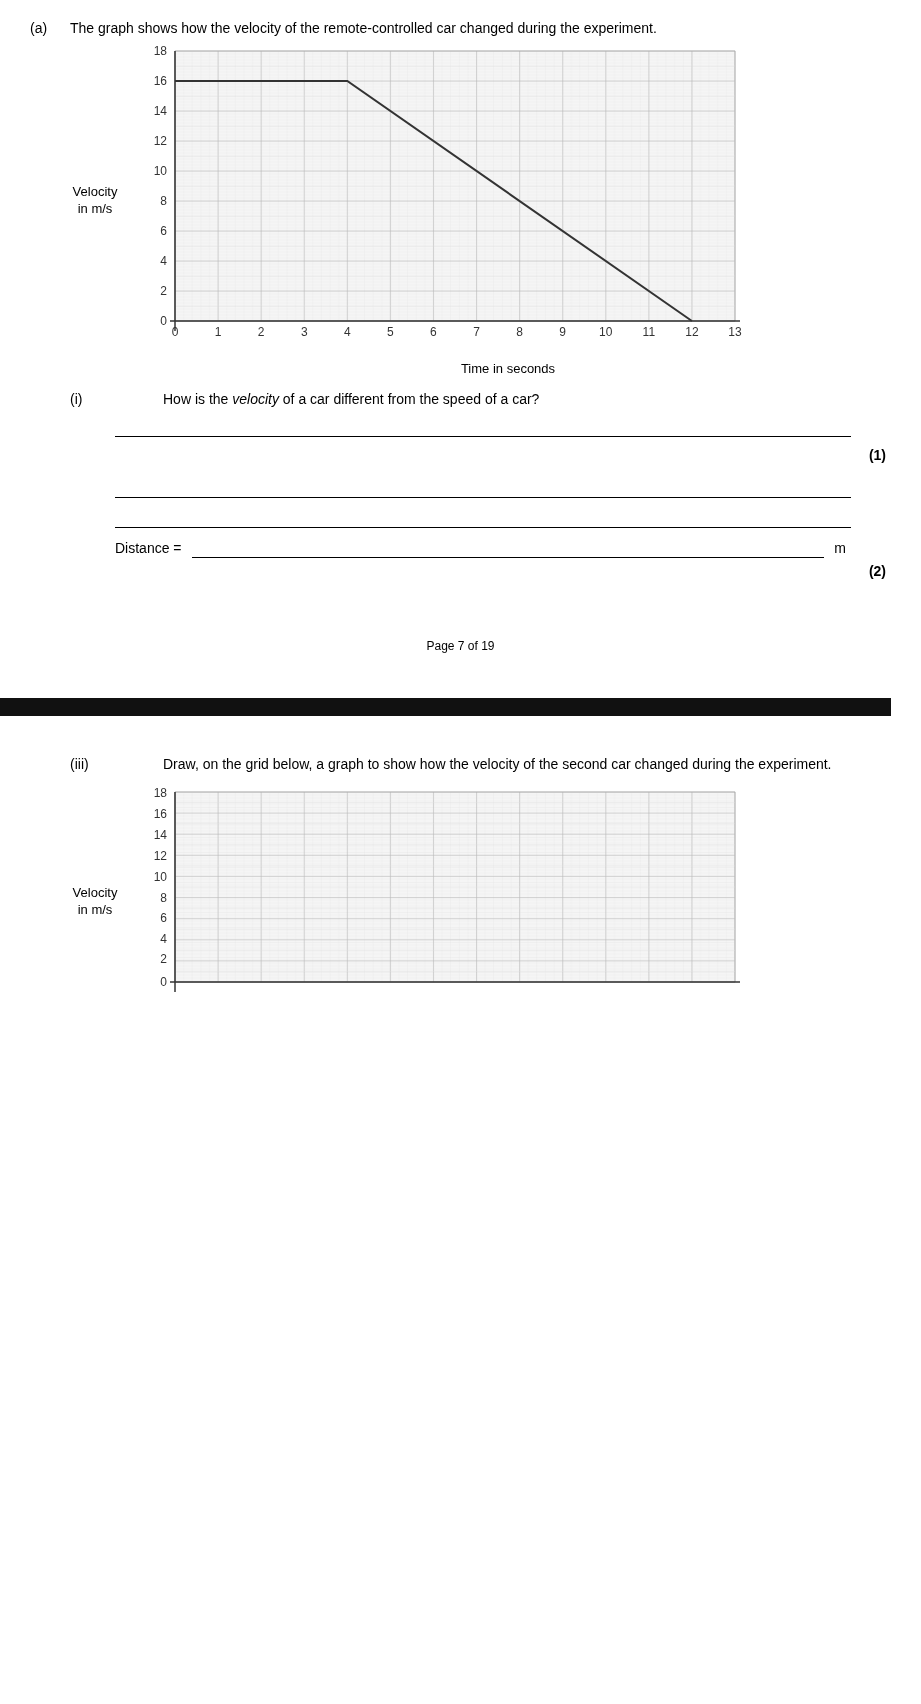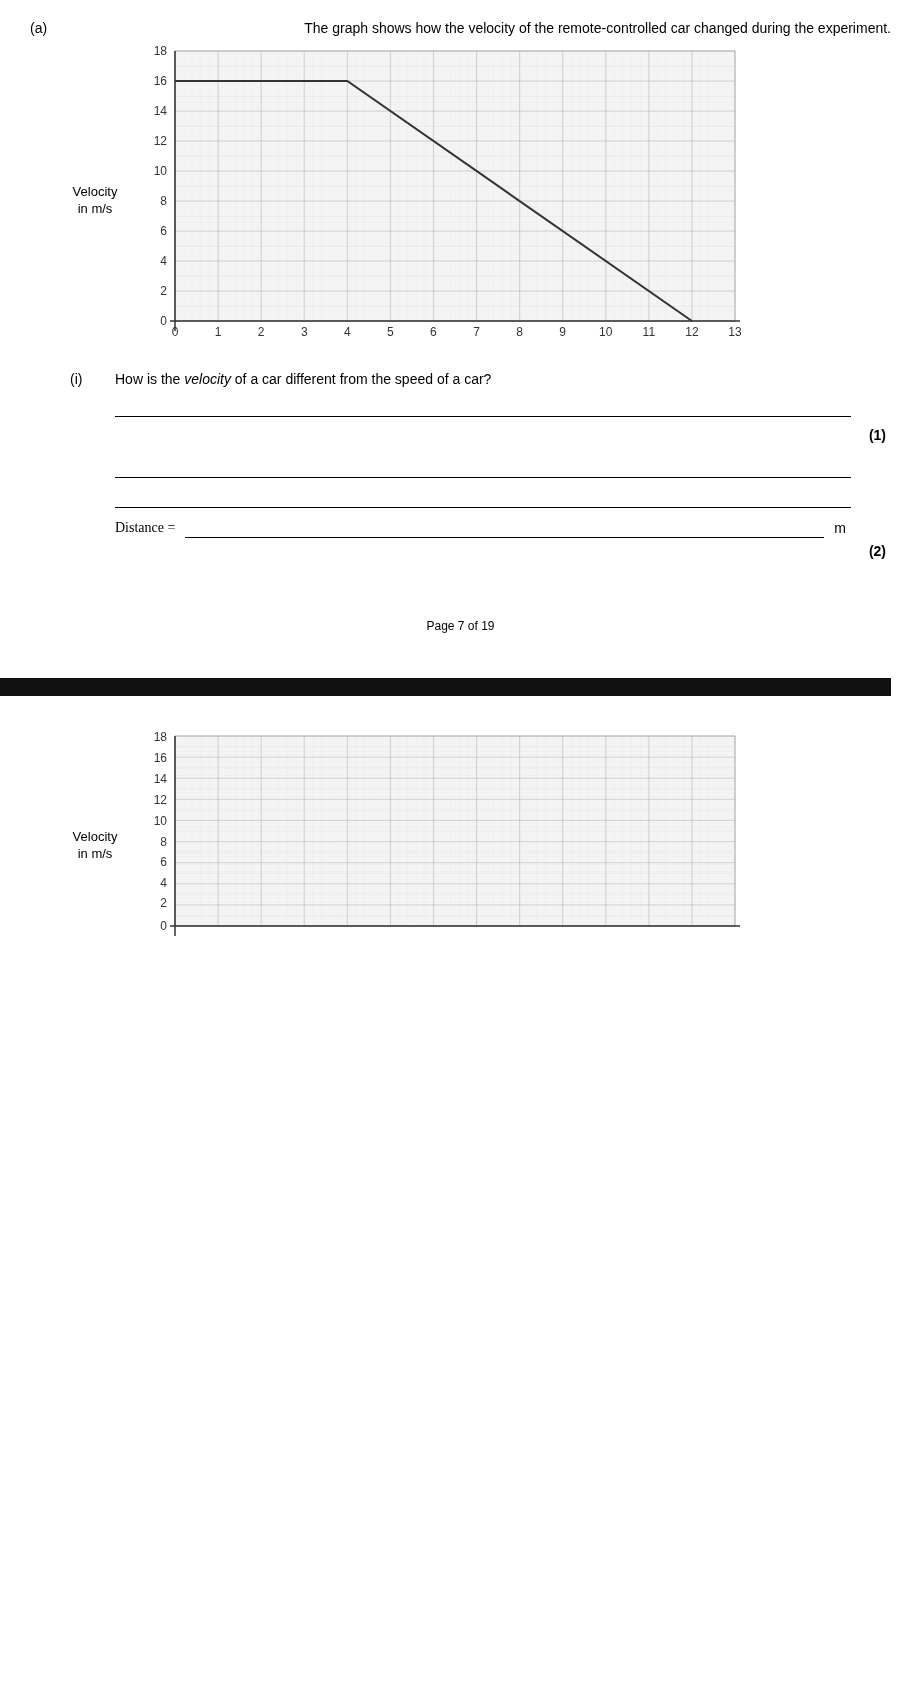--- a/index.html
+++ b/index.html
@@ -23,21 +23,20 @@
       margin-bottom: 10px;
     }
 
     .part-label {
       font-weight: normal;
       min-width: 40px;
     }
 
     .question-text {
       flex: 1;
-      text-align: right;
     }
 
     .graph-container {
       display: flex;
       align-items: center;
       margin: 10px 0 5px 40px;
     }
 
     .y-label {
       display: flex;
@@ -72,20 +71,21 @@
       margin-bottom: 5px;
     }
 
     .sub-label {
       min-width: 45px;
       font-weight: normal;
     }
 
     .sub-text {
       flex: 1;
+      margin-left: 48px;
     }
 
     .answer-line {
       border-bottom: 1px solid #000;
       margin: 10px 0;
       height: 20px;
       margin-left: 45px;
       margin-right: 40px;
     }
 
@@ -97,21 +97,20 @@
     }
 
     .distance-row {
       display: flex;
       align-items: center;
       margin: 10px 45px 5px 45px;
     }
 
     .distance-label {
       font-size: 14px;
-      font-family: Liberation Serif, serif;
     }
 
     .distance-line {
       flex: 1;
       border-bottom: 1px solid #000;
       margin: 0 10px;
       height: 20px;
     }
 
     .distance-unit {
@@ -238,20 +237,21 @@
         <text x="480.77" y="290" text-anchor="middle" font-size="12" fill="#333">10</text>
         <text x="523.85" y="290" text-anchor="middle" font-size="12" fill="#333">11</text>
         <text x="566.92" y="290" text-anchor="middle" font-size="12" fill="#333">12</text>
         <text x="610" y="290" text-anchor="middle" font-size="12" fill="#333">13</text>
 
         <polyline points="50,35 222.31,35 566.92,275" fill="none" stroke="#333" stroke-width="2"></polyline>
       </svg>
     </div>
   </div>
 
+  <div class="x-label">Time in seconds</div>
 
   <div class="sub-question">
     <div class="sub-question-row">
       <span class="sub-label">(i)</span>
       <span class="sub-text">
         <span>How is the </span><span class="italic">velocity</span><span> of a car different from the speed of a car?</span>
       </span>
     </div>
     <div class="answer-line"></div>
     <div class="marks">(1)</div>
@@ -268,20 +268,26 @@
     <div class="marks">(2)</div>
   </div>
 
   <div class="page-number">Page 7 of 19</div>
 </div>
 
 <div class="divider"></div>
 
 <div class="page page2">
 
+  <div class="sub-question" style="margin-left:40px;">
+    <div class="sub-question-row">
+      <span class="sub-label">(iii)</span>
+      <span class="sub-text">Draw, on the grid below, a graph to show how the velocity of the second car changed during the experiment.</span>
+    </div>
+  </div>
 
   <div class="graph-container">
     <div class="y-label">
       <span>Velocity</span>
       <span>in m/s</span>
     </div>
     <div>
       <svg class="graph-svg" width="620" height="230" viewBox="0 0 620 230">
 
         <rect x="50" y="5" width="560" height="190" fill="#f5f5f5" stroke="#aaa" stroke-width="0.5"></rect>

